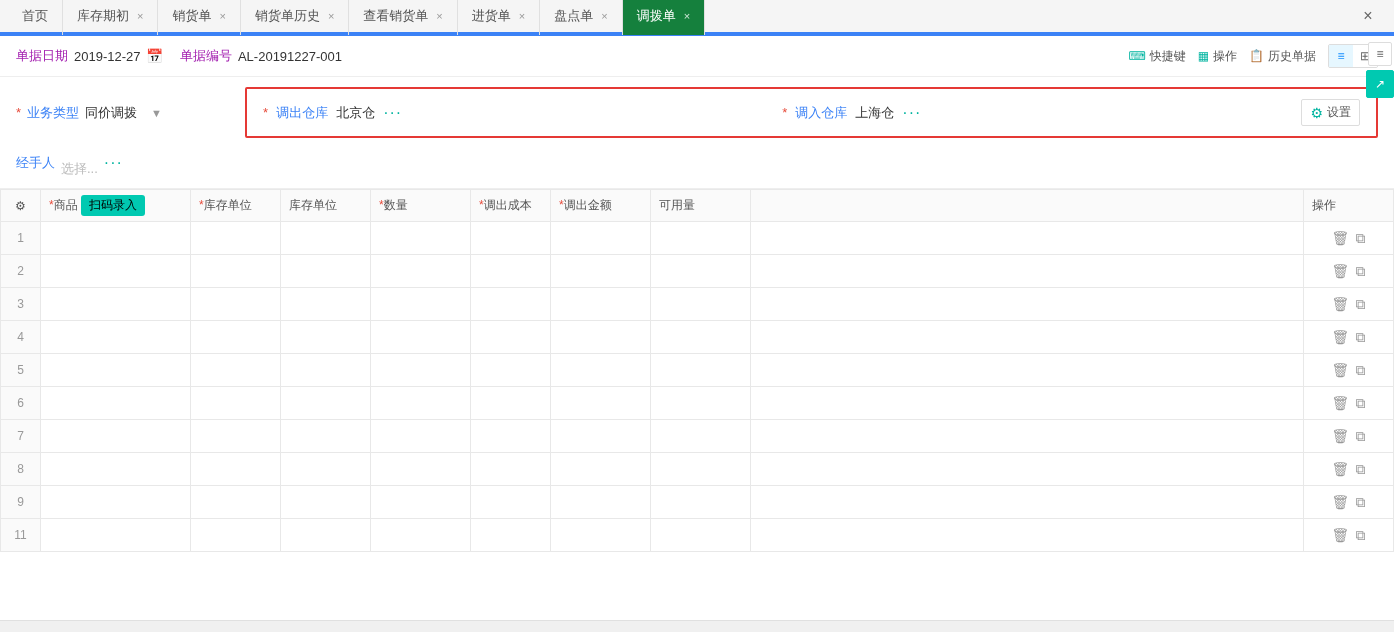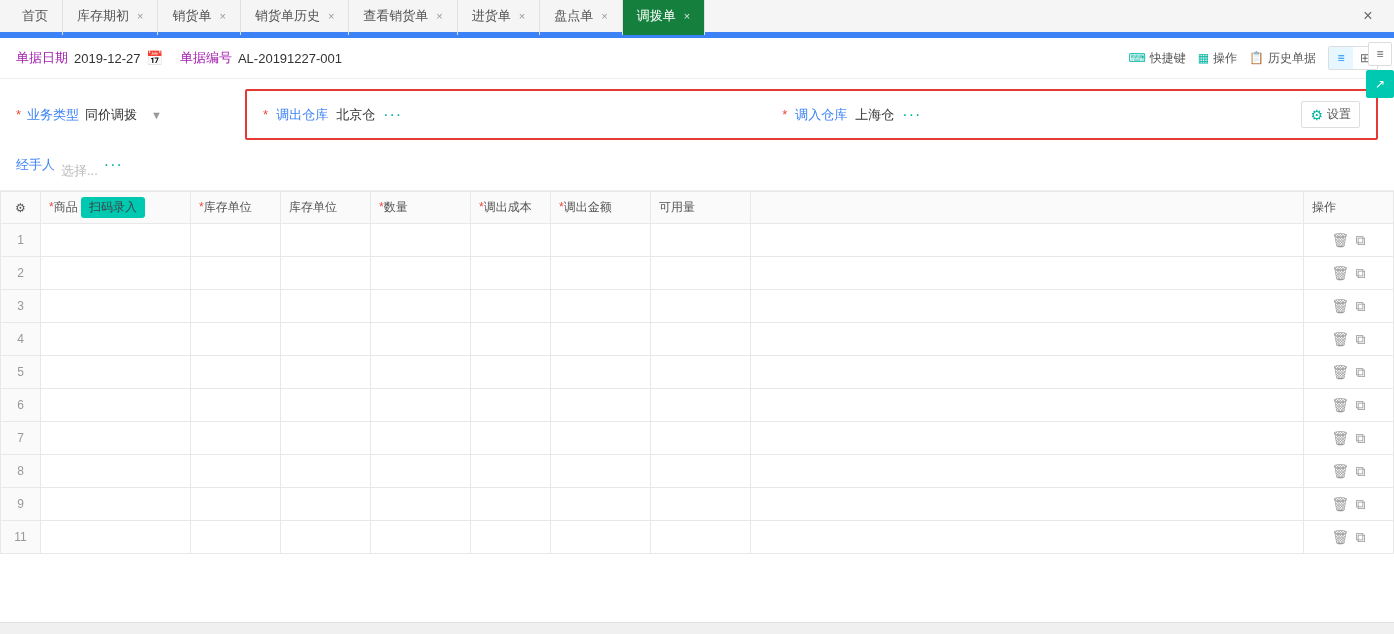--- a/index.html
+++ b/index.html
@@ -2,21 +2,21 @@
 <html><head>
   <meta charset="utf-8">
   <style>
     * { box-sizing: border-box; margin: 0; padding: 0; }
     body { font-family: "Microsoft YaHei", "PingFang SC", sans-serif; font-size: 13px; background: #fff; color: #333; overflow: hidden; }
     
     
     .tab-bar {
       display: flex; align-items: center;
       background: #f5f5f5;
-      border-bottom: 6px solid #3b82f6;
+      border-bottom: 4px solid #3b82f6;
       height: 30px;
       padding: 16px 8px;
     }
     .tab-item {
       display: flex; align-items: center;
       padding: 0 14px;
       height: 38px;
       cursor: pointer;
       font-size: 13px;
       color: #555;
@@ -165,21 +165,21 @@
       background: #fffbe6 !important;
     }
     .action-cell {
       display: flex; align-items: center; justify-content: center; gap: 6px;
       height: 32px;
     }
     .action-icon {
       cursor: pointer; color: #999; font-size: 14px;
     }
     .scan-btn {
-      background: #00c9b1; color: #404040;
+      background: #00c9b1; color: #000000;
       border: none; border-radius: 3px;
       padding: 2px 8px; font-size: 12px; cursor: pointer;
     }
     .gear-col { width: 40px; text-align: center; }
     
     
     .bottom-scroll {
       height: 12px;
       background: #f0f0f0;
       border-top: 1px solid #e0e0e0;

